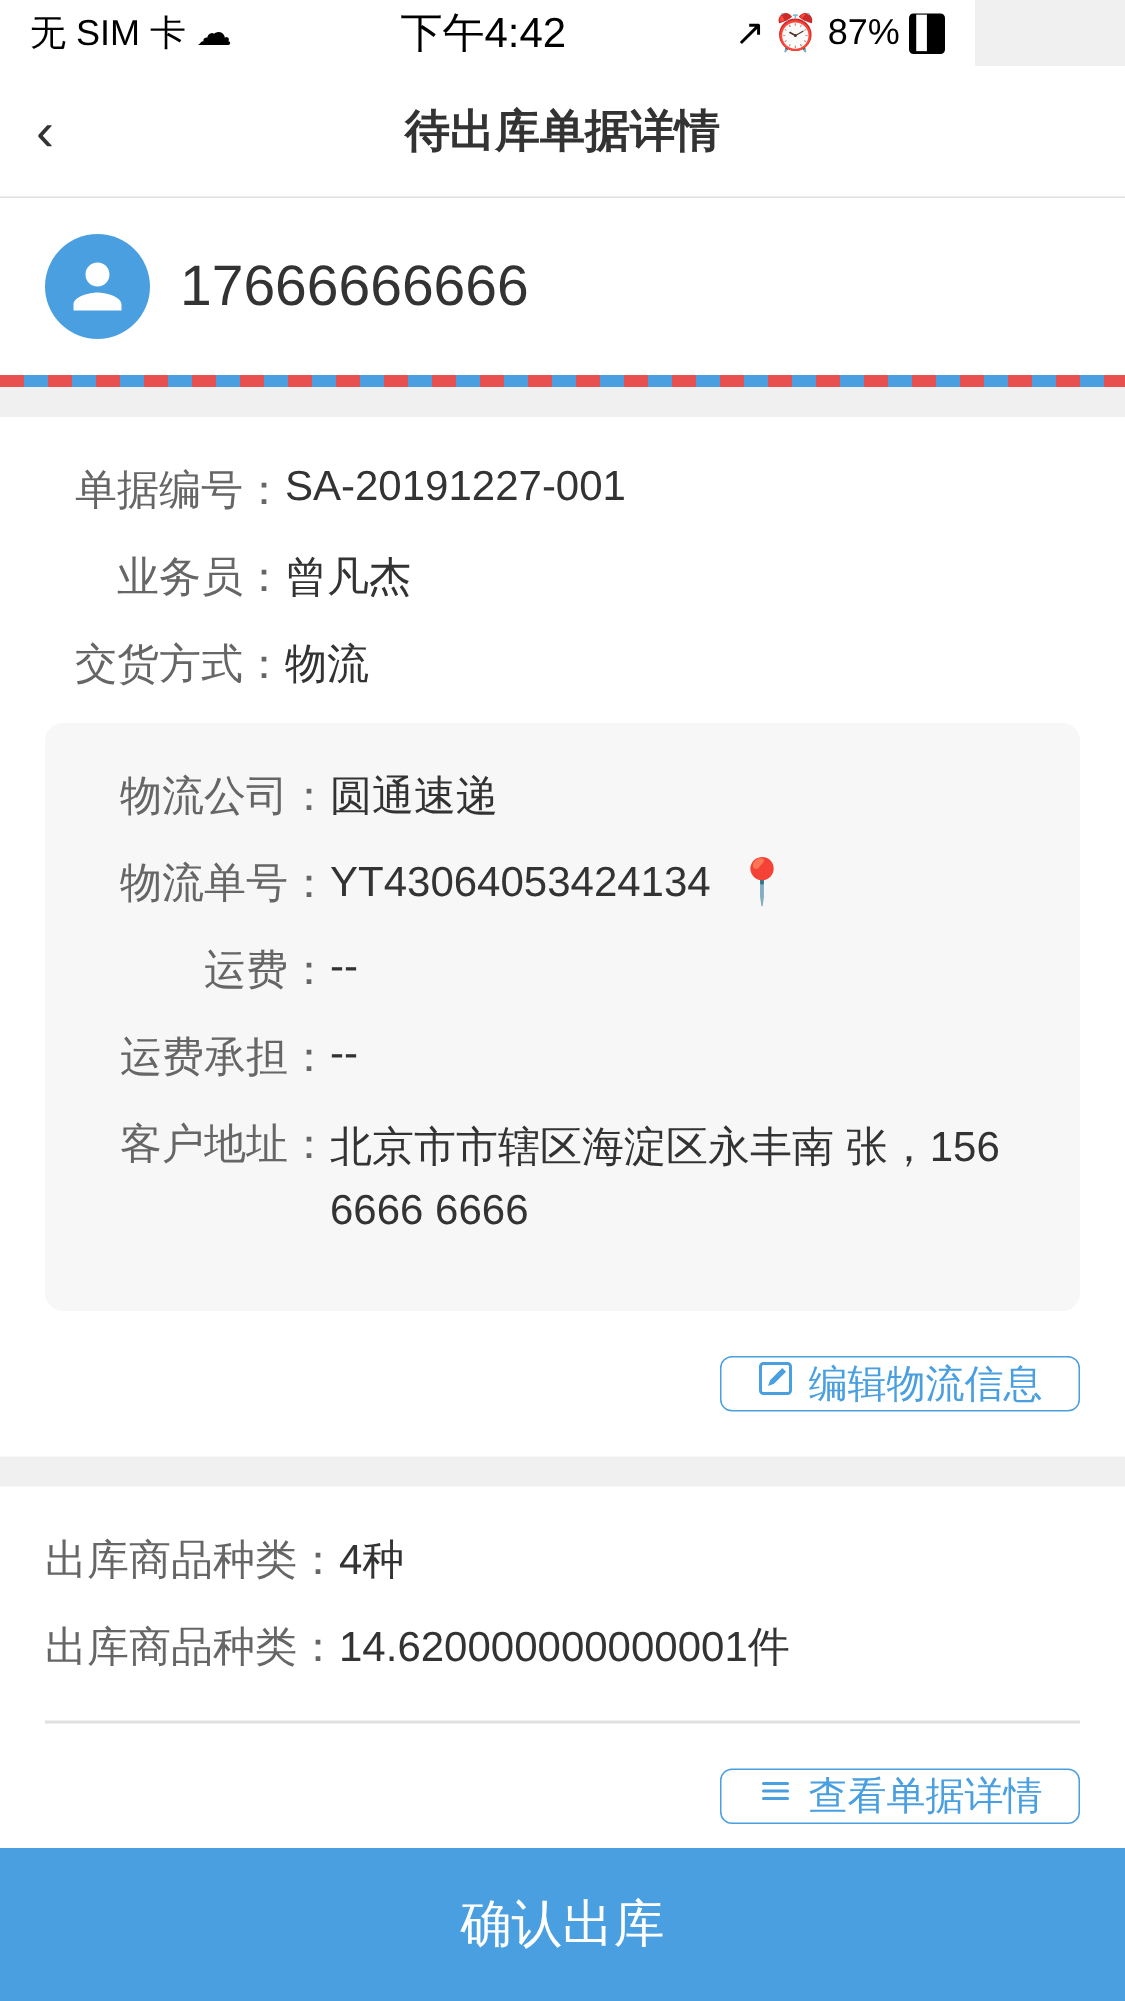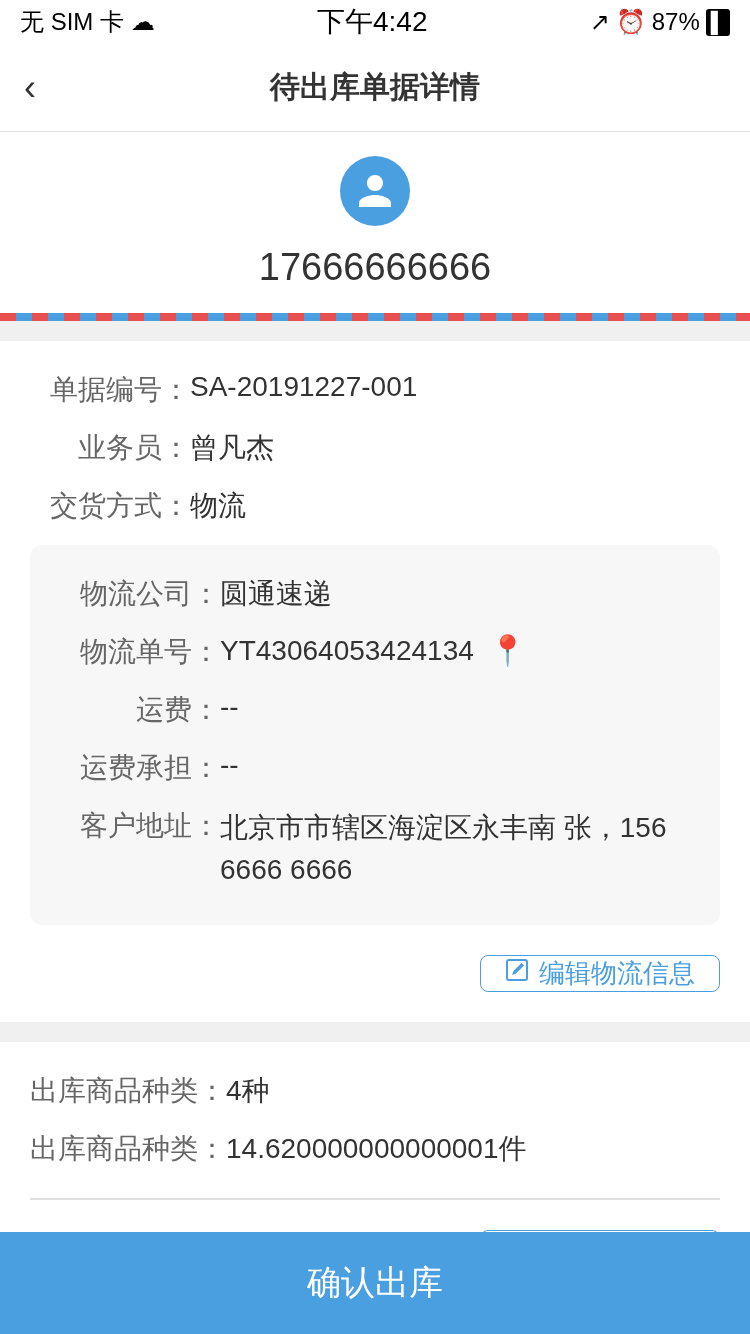--- a/index.html
+++ b/index.html
@@ -7,21 +7,21 @@
     body {
       width: 750px;
       min-height: 1334px;
       font-family: -apple-system, "PingFang SC", "Helvetica Neue", Arial, sans-serif;
       background: #f0f0f0;
       font-size: 28px;
     }
 
     
     .status-bar {
-      width: 750px;
+      width: 650px;
       height: 44px;
       background: #fff;
       display: flex;
       align-items: center;
       justify-content: space-between;
       padding: 0 20px;
       font-size: 24px;
       color: #000;
     }
     .status-left { display: flex; align-items: center; gap: 8px; }
@@ -52,21 +52,20 @@
       color: #333;
     }
 
     
     .customer-header {
       background: #fff;
       padding: 24px 30px;
       display: flex;
       align-items: center;
       gap: 20px;
-      flex-direction: column;
     }
     .avatar {
       width: 70px;
       height: 70px;
       border-radius: 50%;
       background: #4a9fe0;
       display: flex;
       align-items: center;
       justify-content: center;
     }
@@ -122,21 +121,21 @@
       border-radius: 12px;
       margin-top: 20px;
       padding: 30px;
     }
     .logistics-row {
       display: flex;
       align-items: flex-start;
       margin-bottom: 20px;
       font-size: 28px;
     }
-    .logistics-row:last-child { margin-bottom: 4px; justify-content: center; }
+    .logistics-row:last-child { margin-bottom: 16px; justify-content: center; }
     .logistics-label {
       color: #666;
       white-space: nowrap;
       min-width: 160px;
       text-align: right;
     }
     .logistics-value {
       color: #333;
       flex: 1;
       display: flex;

